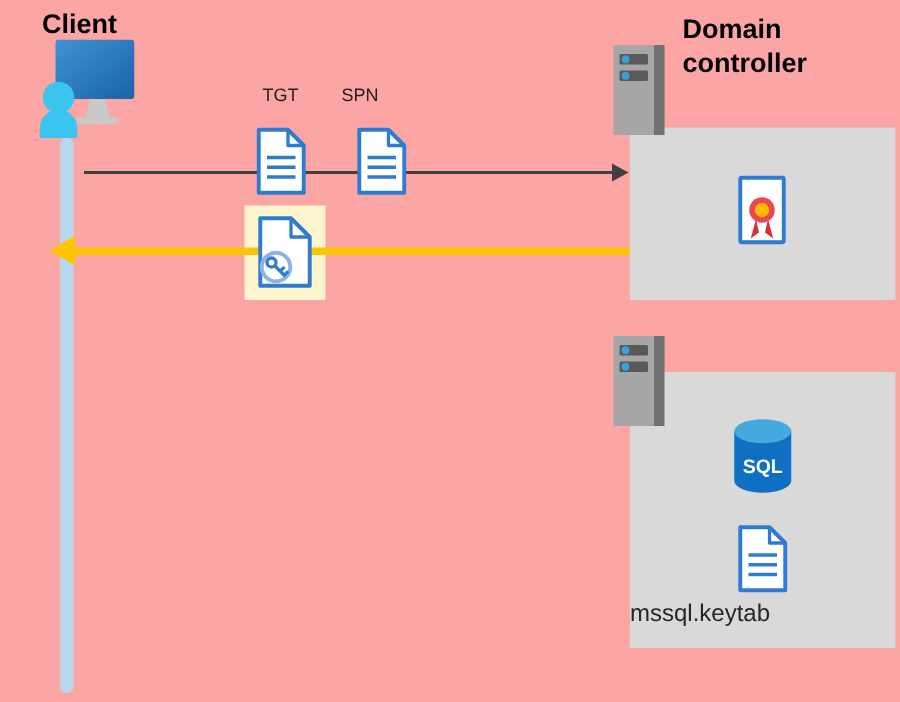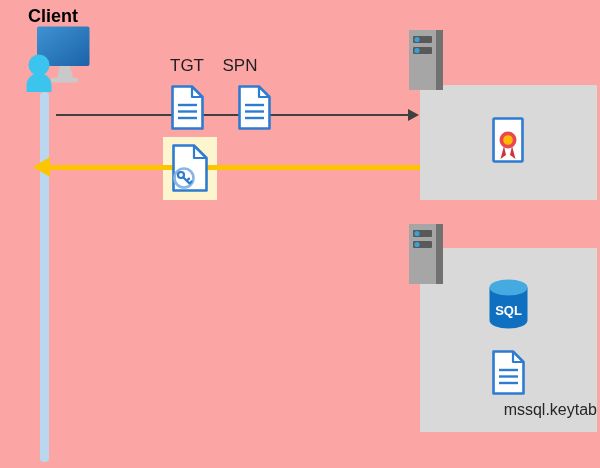--- a/index.html
+++ b/index.html
@@ -1,38 +1,38 @@
 <!DOCTYPE html>
 <html><head>
 <meta charset="utf-8">
 <style>
   * { margin:0; padding:0; box-sizing:border-box; }
   html,body { background:#ffffff; }
   body { font-family:"Liberation Sans", sans-serif; }
   .canvas { position:relative; width:600px; height:468px; background:#fca5a5; overflow:hidden; }
   .node-label { position:absolute; font-weight:bold; font-size:18px; color:#000; line-height:23px; }
-  .msg-label { position:absolute; font-size:17px; color:#1f1f1f; text-align:center; width:40px; }
+  .msg-label { position:absolute; font-size:12px; color:#1f1f1f; text-align:center; width:40px; }
   .gray-box { position:absolute; background:#d9d9d9; }
   .lifeline { position:absolute; left:40px; top:92px; width:9px; height:370px; background:#b9d7ee; border-radius:4px; }
   .icon { position:absolute; display:block; }
 
   
   .gray-line { position:absolute; left:56px; top:114px; width:352px; height:2px; background:#404040; }
   .gray-head { position:absolute; left:408px; top:109px; width:0; height:0;
                border-top:6px solid transparent; border-bottom:6px solid transparent;
                border-left:11px solid #404040; }
 
   
   .highlight-box { position:absolute; left:163px; top:137px; width:54px; height:63px; background:#fdf5ce; }
   .yellow-line { position:absolute; left:48px; top:165px; width:372px; height:5px; background:#fdc500; }
   .yellow-head { position:absolute; left:33px; top:157px; width:0; height:0;
                  border-top:10px solid transparent; border-bottom:10px solid transparent;
                  border-right:17px solid #fdc500; }
 
-  .keytab-label { position:absolute; left:420px; top:401px; width:177px; text-align:right;
+  .keytab-label { position:absolute; left:420px; top:401px; width:177px; text-align:left;
                   font-size:16px; color:#262626; }
   .nowrap { white-space:nowrap; }
 </style>
 </head>
 <body>
 
 <div class="canvas">
 
   <div class="lifeline"></div>
 
@@ -69,20 +69,21 @@
   <svg class="icon" style="left:236px; top:84px;" width="37" height="47" viewBox="0 0 37 47">
     <path d="M3.5 2.5 H23 L33.5 13 V44.5 H3.5 Z" fill="#ffffff" stroke="#2e7bd2" stroke-width="2.6" stroke-linejoin="round"></path>
     <path d="M23 2.5 V13 H33.5" fill="none" stroke="#2e7bd2" stroke-width="2.2" stroke-linejoin="round"></path>
     <line x1="9" y1="21" x2="28" y2="21" stroke="#2e7bd2" stroke-width="2.4"></line>
     <line x1="9" y1="27.5" x2="28" y2="27.5" stroke="#2e7bd2" stroke-width="2.4"></line>
     <line x1="9" y1="34" x2="28" y2="34" stroke="#2e7bd2" stroke-width="2.4"></line>
   </svg>
 
   <div class="gray-box" style="left:420px; top:85px; width:177px; height:115px;"></div>
 
+  <div class="node-label" style="left:455px; top:8px; width:135px;">Domain controller</div>
 
   <svg class="icon" style="left:404px; top:28px;" width="44" height="64" viewBox="0 0 44 64">
     <rect x="5" y="2" width="27" height="60" fill="#a6a6a6"></rect>
     <rect x="32" y="2" width="7" height="60" fill="#717171"></rect>
     <rect x="9" y="8" width="19" height="7" rx="1" fill="#595959"></rect>
     <circle cx="13" cy="11.5" r="2.6" fill="#3aa0dc"></circle>
     <rect x="9" y="19" width="19" height="7" rx="1" fill="#595959"></rect>
     <circle cx="13" cy="22.5" r="2.6" fill="#3aa0dc"></circle>
   </svg>
 

